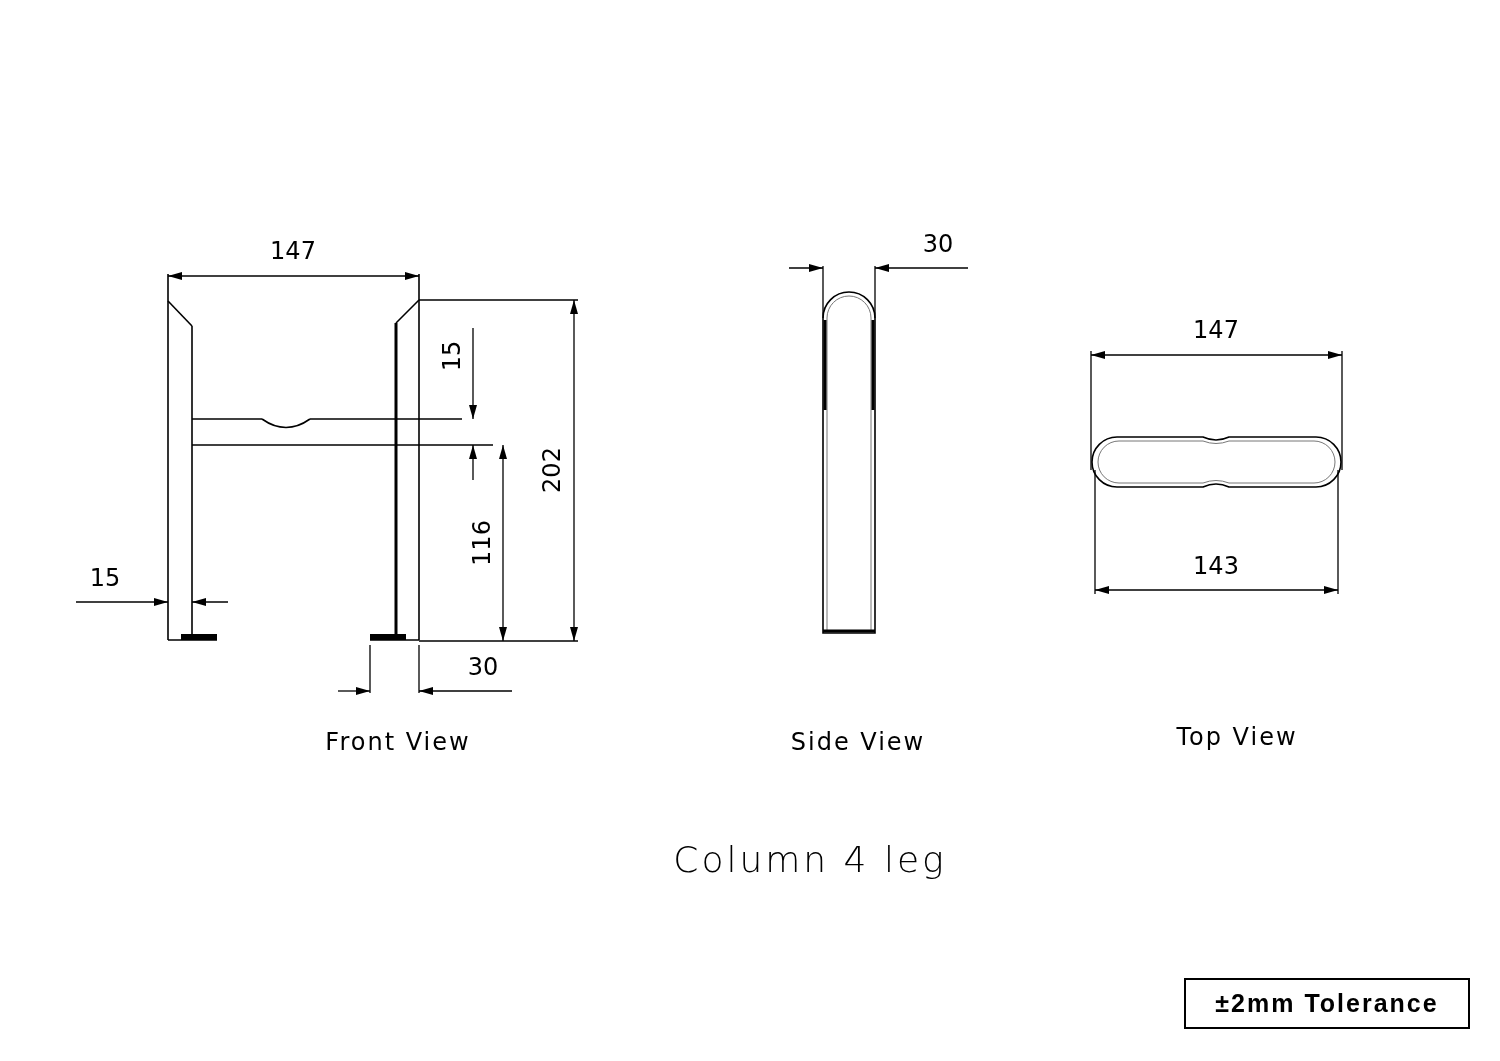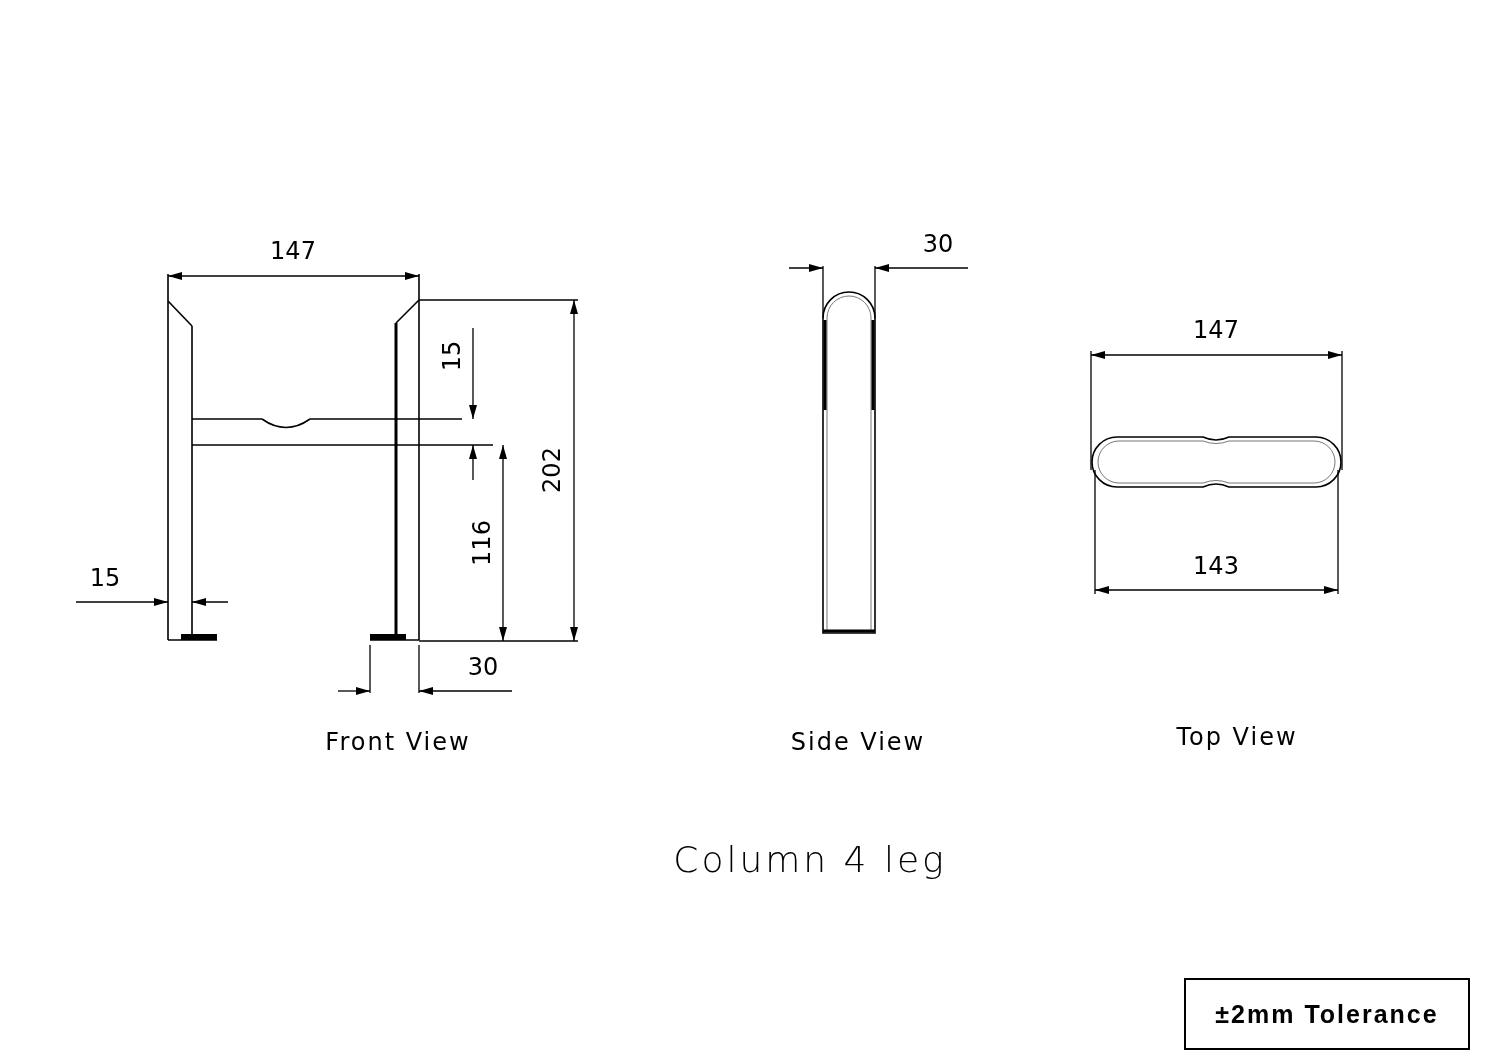--- a/index.html
+++ b/index.html
@@ -7,21 +7,21 @@
   svg.drawing { position: absolute; left: 0; top: 0; }
   .ln { stroke: #000; stroke-width: 1.6; fill: none; }
   .thin { stroke: #000; stroke-width: 1.3; fill: none; }
   .thick { stroke: #000; stroke-width: 3; fill: none; }
   .gray { stroke: #777; stroke-width: 1; fill: none; }
   .arrow { fill: #000; stroke: none; }
   .dim { font-family: "DejaVu Sans", sans-serif; font-size: 24px; fill: #000; }
   .label { font-family: "DejaVu Sans", sans-serif; font-size: 24px; fill: #000; letter-spacing: 2px; }
   .title { font-family: "DejaVu Sans", sans-serif; font-size: 36px; fill: #000; letter-spacing: 3px; font-weight: 200; }
   .tol-box {
-    position: absolute; left: 1184px; top: 978px; width: 286px; height: 72px;
+    position: absolute; left: 1184px; top: 978px; width: 286px; height: 51px;
     border: 2px solid #000; box-sizing: border-box;
     display: flex; align-items: center; justify-content: center;
     font-family: "Liberation Sans", sans-serif; font-size: 25px; font-weight: bold;
     letter-spacing: 2px; color: #000;
   }
 </style>
 </head>
 <body>
 
 <svg class="drawing" width="1500" height="1061" viewBox="0 0 1500 1061" xmlns="http://www.w3.org/2000/svg">

